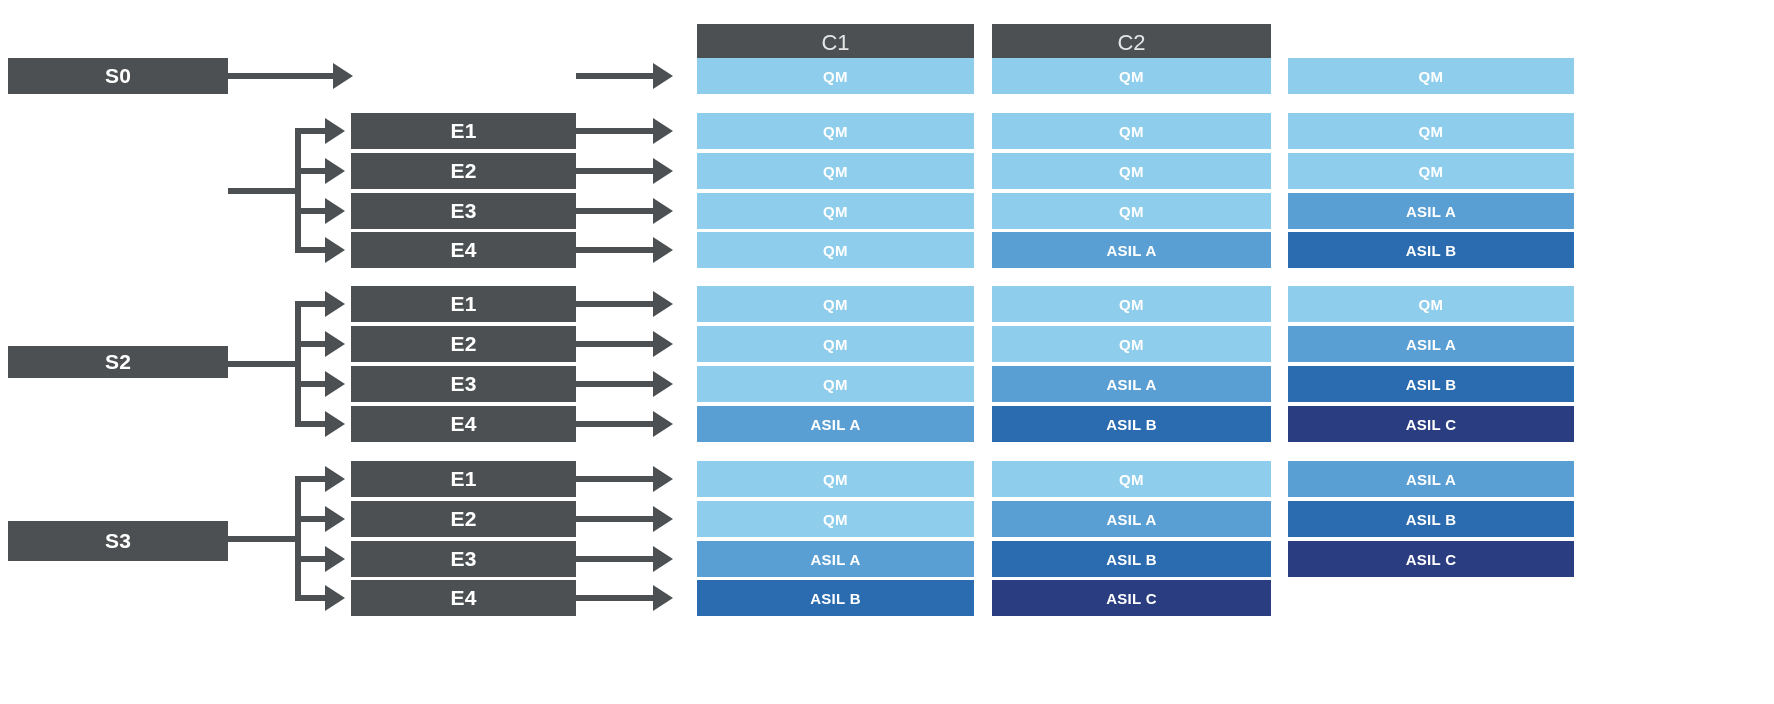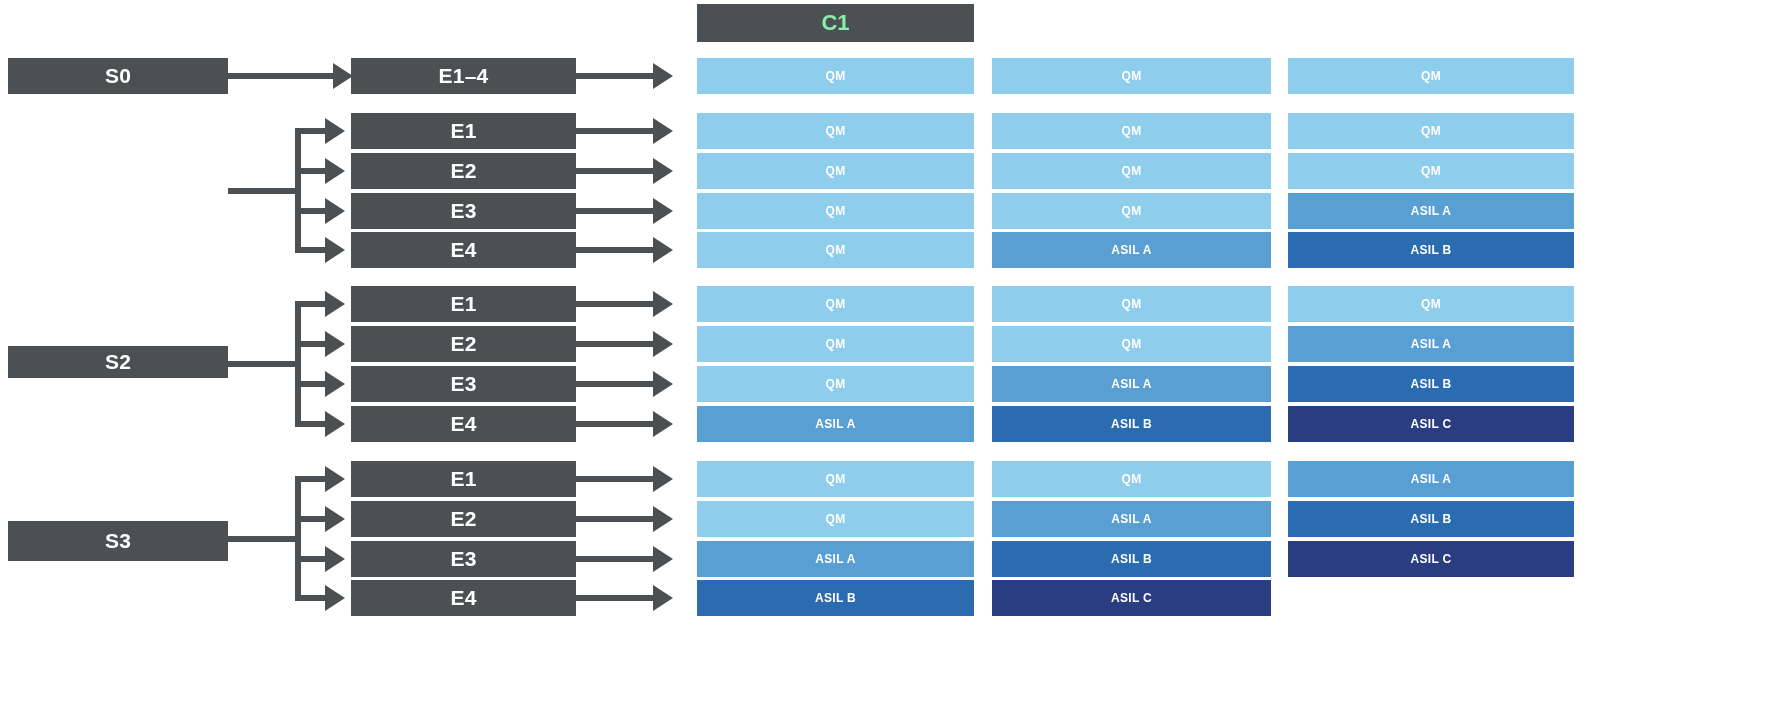--- a/index.html
+++ b/index.html
@@ -27,33 +27,34 @@
     font-size: 21px;
     display: flex;
     align-items: center;
     justify-content: center;
     letter-spacing: 0.2px;
     box-sizing: border-box;
   }
   .col-header {
     position: absolute;
     background: #4d5052;
-    color: #86efac;
-    font-weight: bold;
+    color: #e5e5e5;
+    font-weight: normal;
     font-size: 22px;
     display: flex;
     align-items: center;
     justify-content: center;
     box-sizing: border-box;
+    margin-top: 20px;
   }
   .cell {
     position: absolute;
     color: #ffffff;
     font-weight: bold;
-    font-size: 12px;
+    font-size: 15px;
     display: flex;
     align-items: center;
     justify-content: center;
     box-sizing: border-box;
     letter-spacing: 0.3px;
   }
 
   
   .arrow-shaft {
     position: absolute;
@@ -77,24 +78,24 @@
     position: absolute;
     background: #4d5052;
     height: 6px;
   }
 </style>
 </head>
 <body>
 
 <div id="stage">
     <div class="col-header" style="left: 697px; top: 4px; width: 277px; height: 38px;">C1</div>
+    <div class="col-header" style="left: 992px; top: 4px; width: 279px; height: 38px;">C2</div>
     <div class="dark-box" style="left: 8px; top: 58px; width: 220px; height: 36px;">S0</div>
     <div class="arrow-shaft" style="left: 228px; top: 73px; width: 105px;"></div>
     <div class="arrow-head" style="left: 333px; top: 63px;"></div>
-    <div class="dark-box" style="left: 351px; top: 58px; width: 225px; height: 36px;">E1–4</div>
     <div class="arrow-shaft" style="left: 576px; top: 73px; width: 77px;"></div>
     <div class="arrow-head" style="left: 653px; top: 63px;"></div>
     <div class="cell" style="left: 697px; top: 58px; width: 277px; height: 36px; background: rgb(142, 205, 236);">QM</div>
     <div class="cell" style="left: 992px; top: 58px; width: 279px; height: 36px; background: rgb(142, 205, 236);">QM</div>
     <div class="cell" style="left: 1288px; top: 58px; width: 286px; height: 36px; background: rgb(142, 205, 236);">QM</div>
     <div class="trunk-h" style="left: 228px; top: 188px; width: 73px;"></div>
     <div class="trunk-v" style="left: 295px; top: 131px; height: 119px;"></div>
     <div class="arrow-shaft" style="left: 295px; top: 128px; width: 30px;"></div>
     <div class="arrow-head" style="left: 325px; top: 118px;"></div>
     <div class="arrow-shaft" style="left: 295px; top: 168px; width: 30px;"></div>

